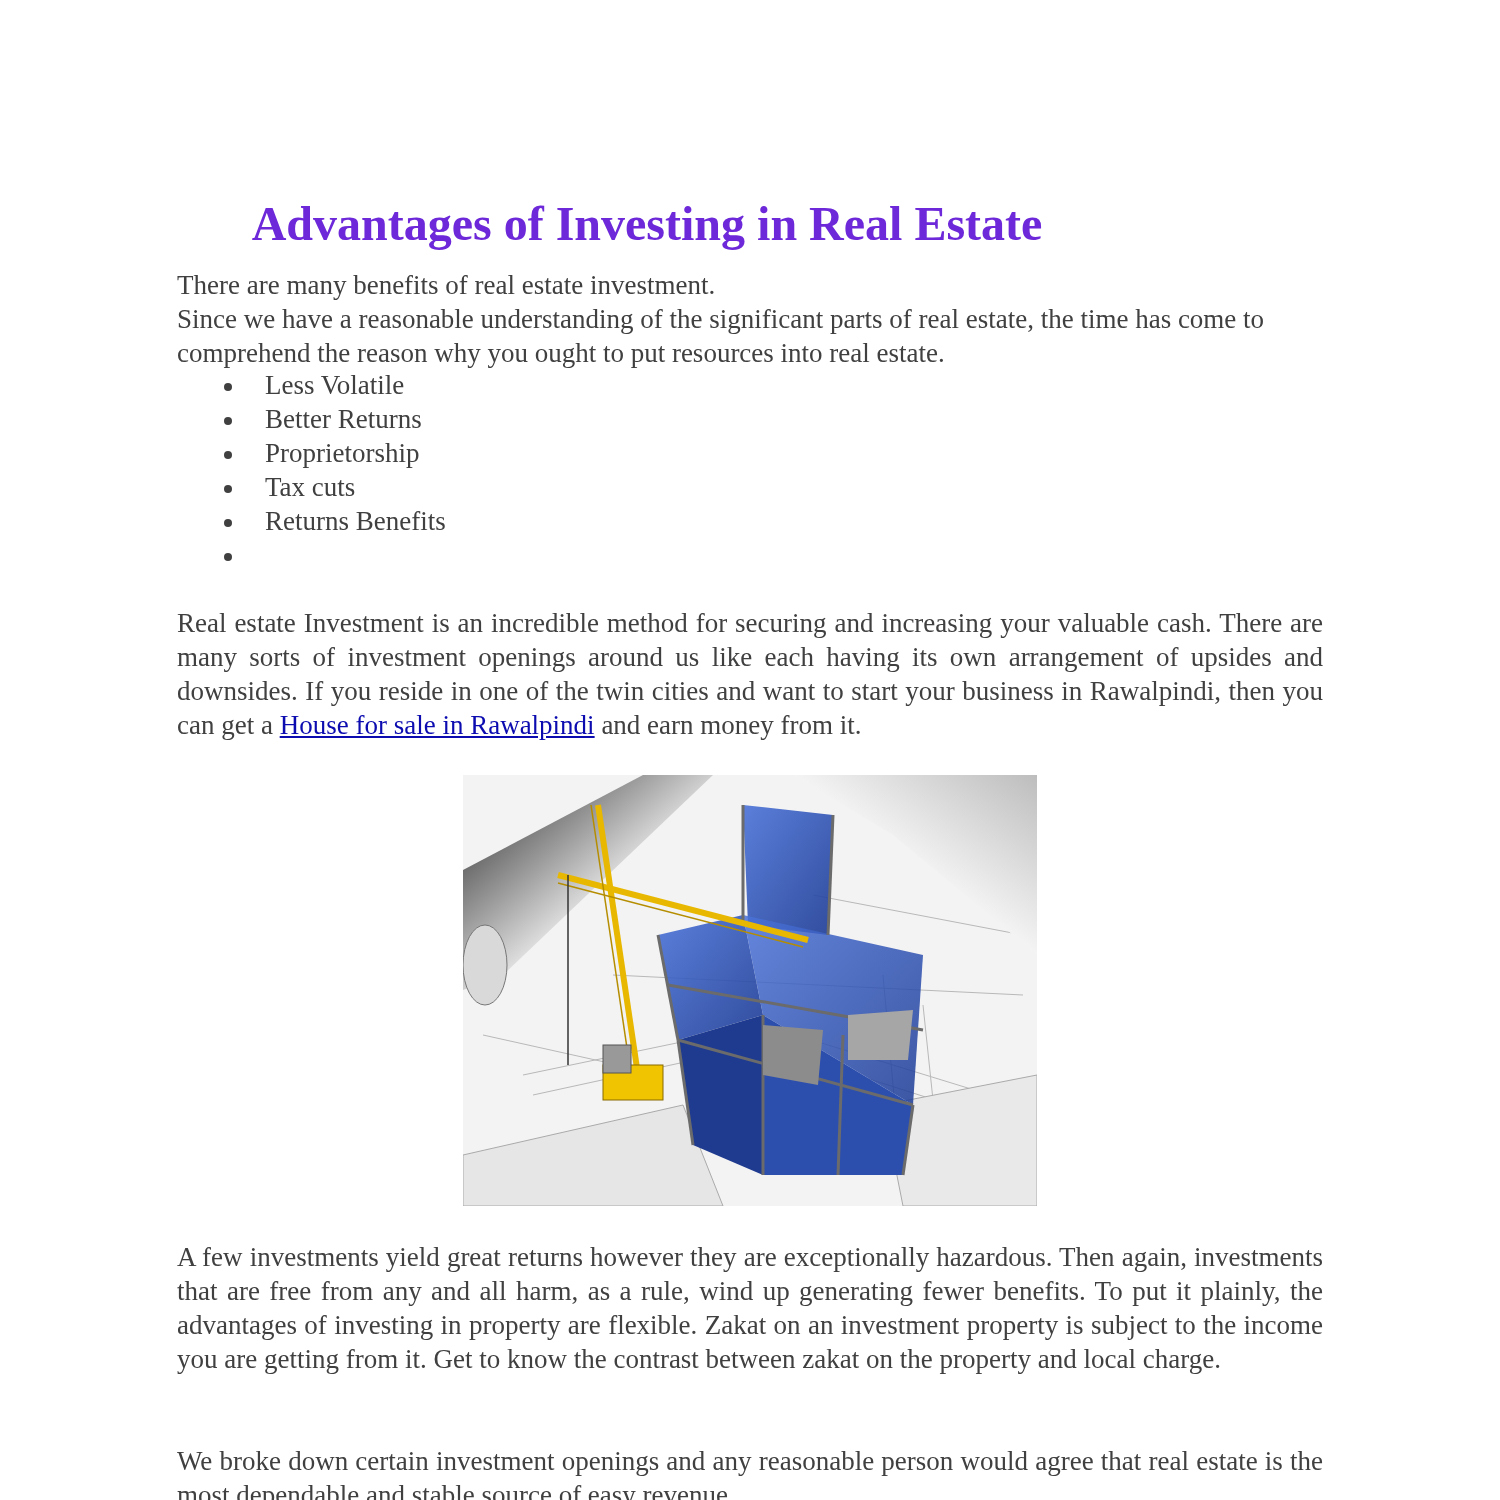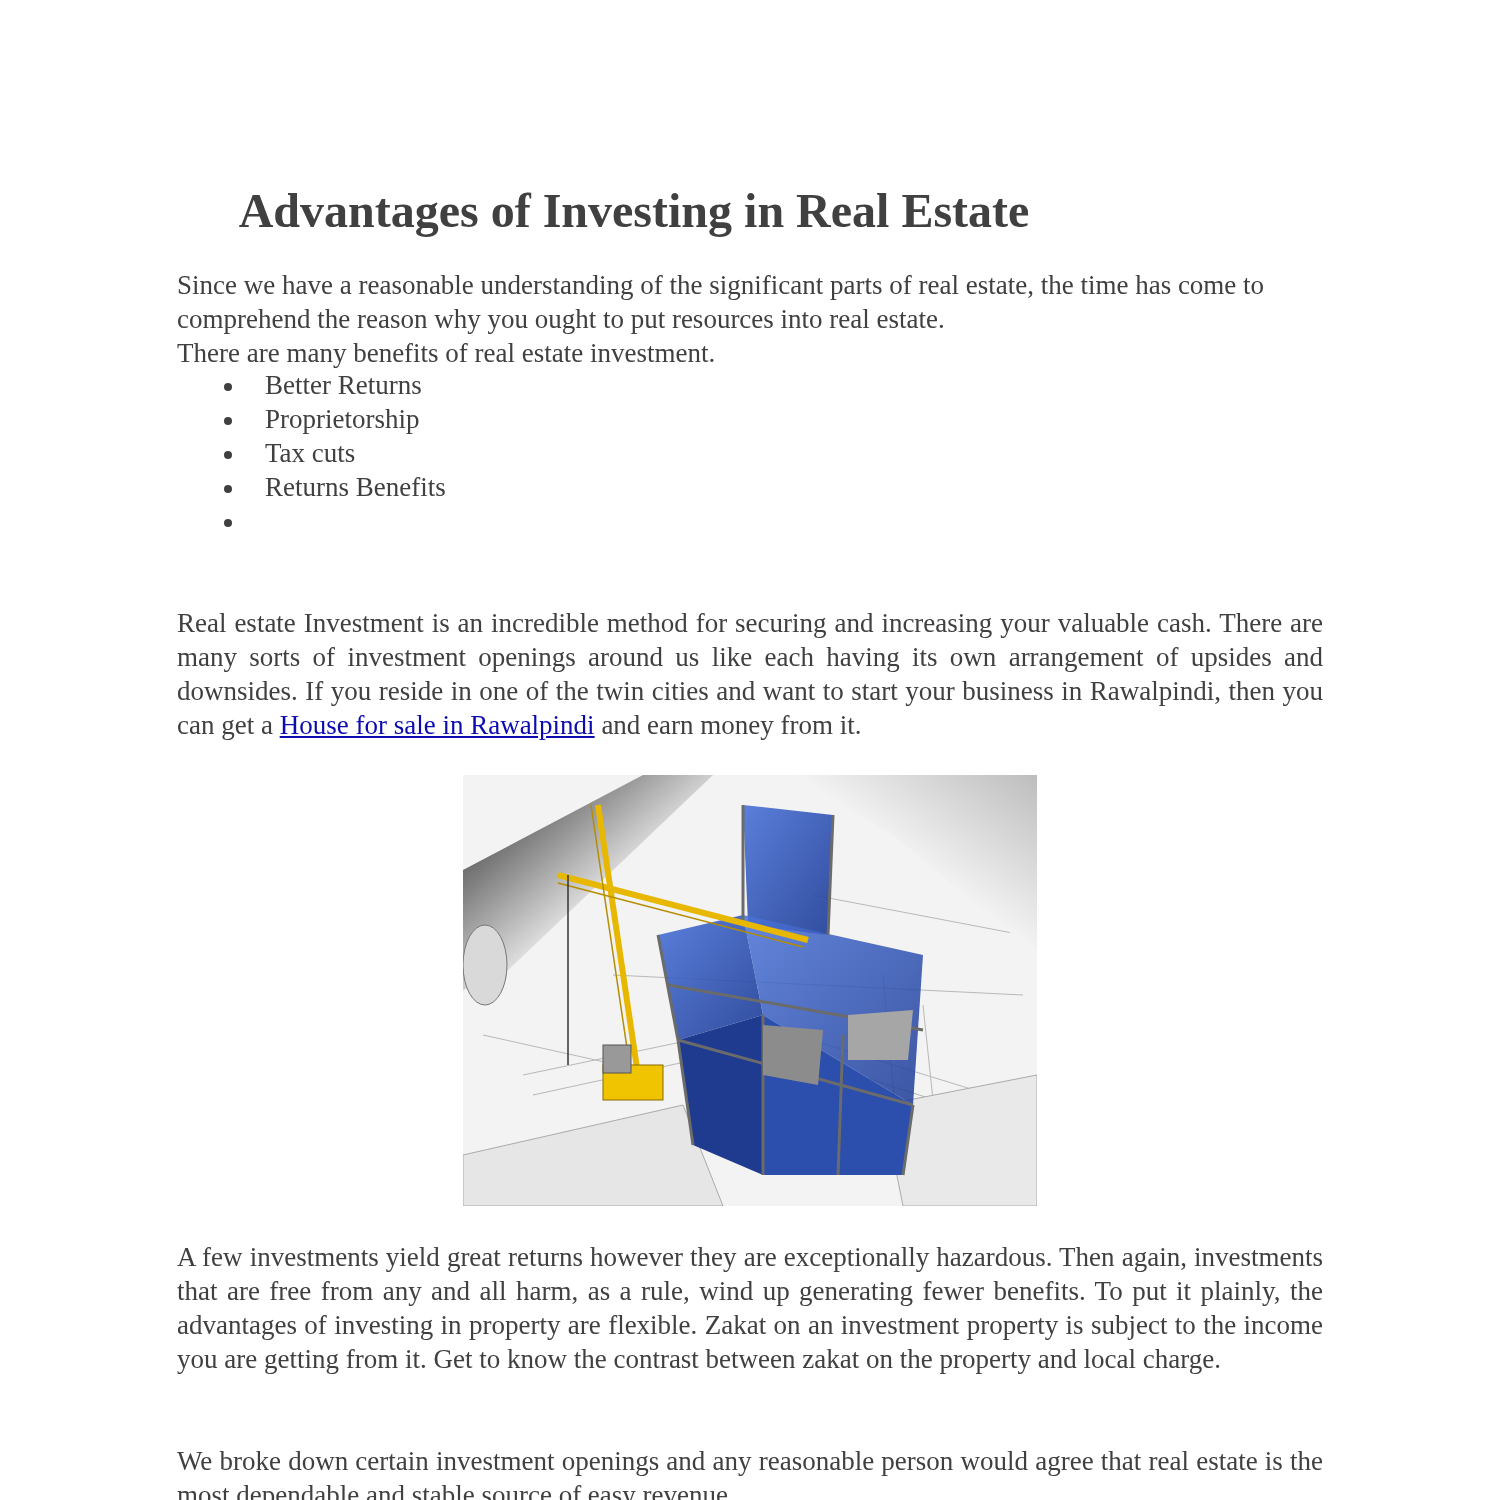--- a/index.html
+++ b/index.html
@@ -1,40 +1,41 @@
 <!DOCTYPE html>
 <html><head>
 <meta charset="utf-8">
 <style>
   html, body { margin:0; padding:0; background:#ffffff; }
   body { width:1500px; height:1500px; overflow:hidden; position:relative; font-family:"Liberation Serif", "DejaVu Serif", serif; }
   .page { position:absolute; left:0; top:0; width:1500px; height:1500px; background:#fff; }
-  .title { position:absolute; left:0; width:1260px; top:178px; text-align:center; font-size:48px; font-weight:bold; color:#404040; line-height:58px; margin:4px; }
+  .title { position:absolute; left:0; width:1260px; top:178px; text-align:center; font-size:48px; font-weight:bold; color:#6d28d9; line-height:58px; margin:17px; }
   .body-text { color:#404040; font-size:27px; line-height:34px; }
   .para { position:absolute; left:177px; width:1146px; margin:0; }
   .justify { text-align:justify; text-align-last:left; }
   .bullets { position:absolute; left:177px; top:368px; margin:0; padding:0; list-style:none; }
   .bullets li { position:relative; padding-left:88px; height:34px; line-height:34px; }
   .bullets li .dot { position:absolute; left:47px; top:15px; width:8px; height:8px; border-radius:50%; background:#404040; }
   .link { color:#1a0dab; color:#0b0bb0; text-decoration:underline; }
   .figure { position:absolute; left:463px; top:775px; width:574px; height:431px; overflow:hidden; background:#f4f4f4; }
 </style>
 </head>
 <body>
 
 <div class="page">
 
   <h1 class="title">Advantages of Investing in Real Estate</h1>
 
   <div class="para body-text" style="top:268px;">
+    <div>There are many benefits of real estate investment.</div>
     <div>Since we have a reasonable understanding of the significant parts of real estate, the time has come to comprehend the reason why you ought to put resources into real estate.</div>
-    <div>There are many benefits of real estate investment.</div>
   </div>
 
   <ul class="bullets body-text">
+    <li><span class="dot"></span><span>Less Volatile</span></li>
     <li><span class="dot"></span><span>Better Returns</span></li>
     <li><span class="dot"></span><span>Proprietorship</span></li>
     <li><span class="dot"></span><span>Tax cuts</span></li>
     <li><span class="dot"></span><span>Returns Benefits</span></li>
     <li><span class="dot"></span><span></span></li>
   </ul>
 
   <p class="para body-text justify" style="top:606px;"><span>Real estate Investment is an incredible method for securing and increasing your valuable cash. There are many sorts of investment openings around us like each having its own arrangement of upsides and downsides. If you reside in one of the twin cities and want to start your business in Rawalpindi, then you can get a </span><a class="link" href="#">House for sale in Rawalpindi</a><span> and earn money from it.</span></p>
 
   <div class="figure" title="3D illustration of a blue glass building under construction with a yellow tower crane on top of architectural blueprints">

